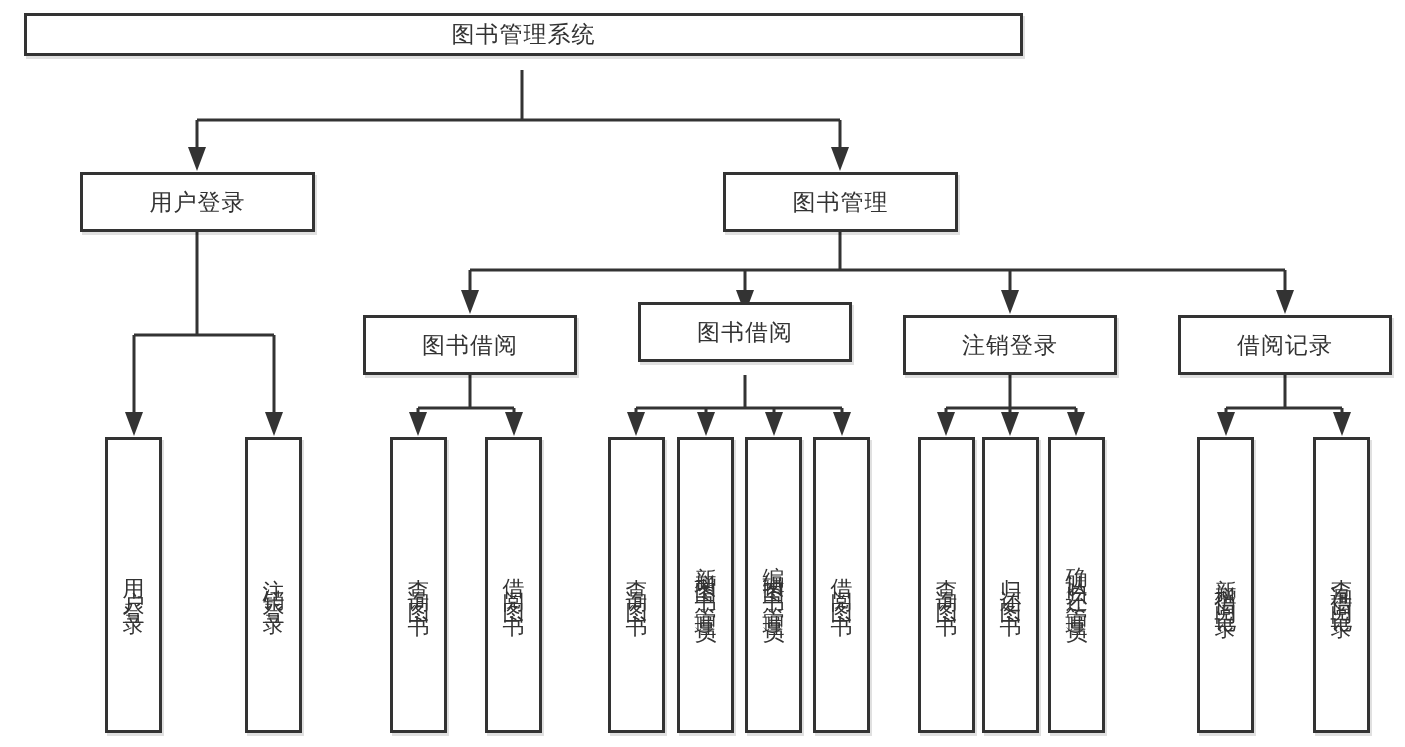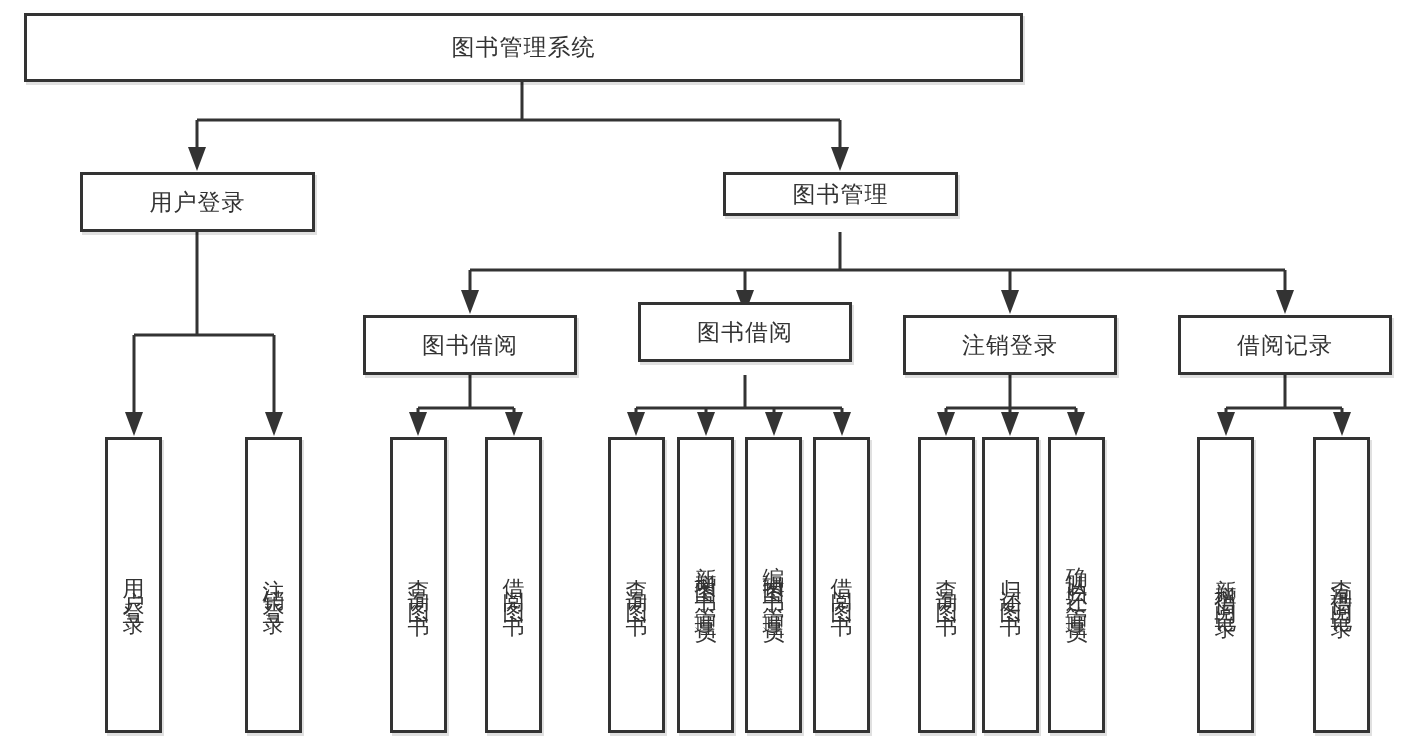--- a/index.html
+++ b/index.html
@@ -83,24 +83,24 @@
       <polygon points="765,412 783,412 774,436"></polygon>
       <polygon points="833,412 851,412 842,436"></polygon>
       <polygon points="937,412 955,412 946,436"></polygon>
       <polygon points="1001,412 1019,412 1010,436"></polygon>
       <polygon points="1067,412 1085,412 1076,436"></polygon>
       <polygon points="1217,412 1235,412 1226,436"></polygon>
       <polygon points="1333,412 1351,412 1342,436"></polygon>
     </g>
   </svg>
 
-  <div class="node hnode" style="left:24px; top:13px; width:999px; height:69px;">图书管理系统</div>
+  <div class="node hnode" style="left:24px; top:13px; width:999px; height:43px;">图书管理系统</div>
 
   <div class="node hnode" style="left:80px; top:172px; width:235px; height:60px;">用户登录</div>
-  <div class="node hnode" style="left:723px; top:172px; width:235px; height:44px;">图书管理</div>
+  <div class="node hnode" style="left:723px; top:172px; width:235px; height:60px;">图书管理</div>
 
   <div class="node hnode" style="left:363px; top:315px; width:214px; height:60px;">图书借阅</div>
   <div class="node hnode" style="left:638px; top:302px; width:214px; height:60px;">图书借阅</div>
   <div class="node hnode" style="left:903px; top:315px; width:214px; height:60px;">注销登录</div>
   <div class="node hnode" style="left:1178px; top:315px; width:214px; height:60px;">借阅记录</div>
 
   <div class="node vnode" style="left:105px; top:437px; width:57px; height:296px;">用户登录</div>
   <div class="node vnode" style="left:245px; top:437px; width:57px; height:296px;">注销登录</div>
 
   <div class="node vnode" style="left:390px; top:437px; width:57px; height:296px;">查询图书</div>

